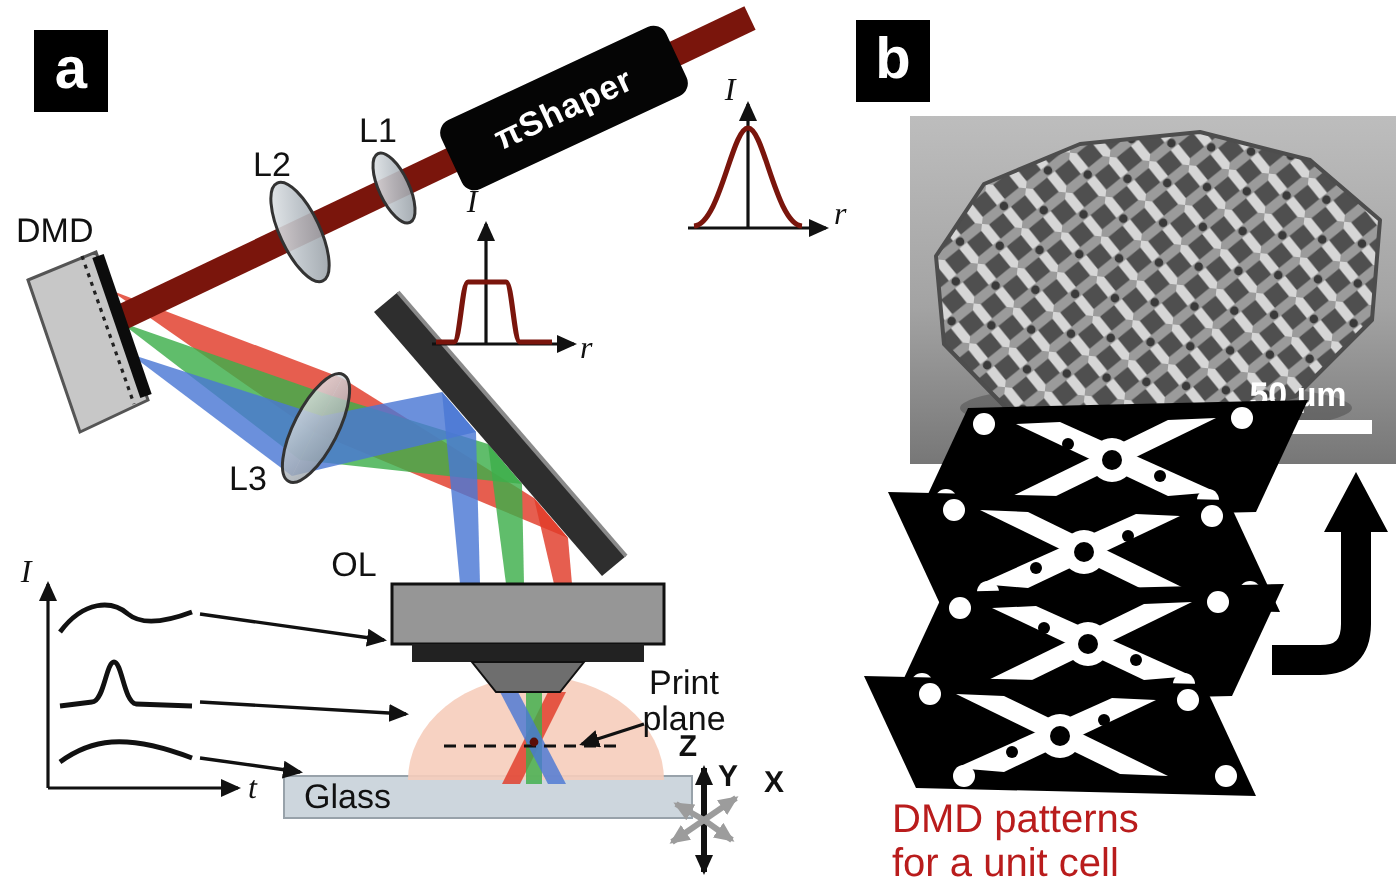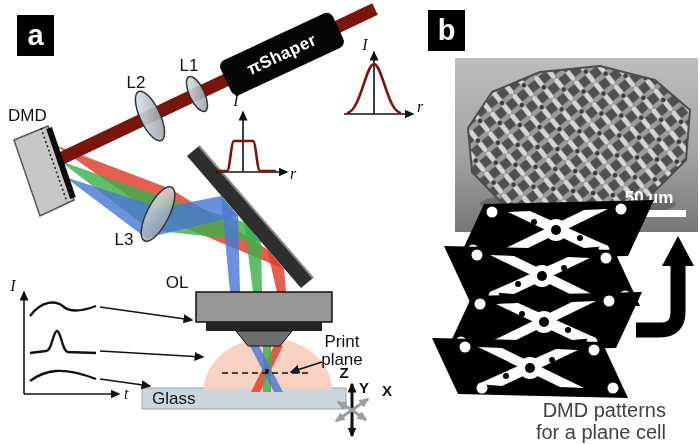--- a/index.html
+++ b/index.html
@@ -3,22 +3,22 @@
 <meta charset="utf-8">
 <style>
   html,body{margin:0;padding:0;background:#fff}
   #fig{position:relative;width:700px;height:444px;background:#fff;overflow:hidden;
        font-family:"Liberation Sans",sans-serif}
   #fig svg{position:absolute;left:0;top:0}
   .panel-letter{position:absolute;width:37px;height:41px;background:#000;color:#fff;
     font:700 29px "Liberation Sans",sans-serif;display:flex;align-items:center;justify-content:center}
   #pl-a{left:17px;top:15px}
   #pl-b{left:428px;top:10px}
-  #caption{position:absolute;left:446px;top:399px;width:220px;text-align:right;
-    font:400 20px/22px "Liberation Sans",sans-serif;color:#404040}
+  #caption{position:absolute;left:446px;top:399px;width:220px;text-align:left;
+    font:400 20px/22px "Liberation Sans",sans-serif;color:#b91c1c}
   text{font-family:"Liberation Sans",sans-serif;fill:#111}
   .lbl{font-size:17px}
   .axlbl{font-family:"Liberation Serif",serif;font-style:italic;font-size:16px}
   .xyz{font-size:15px;font-weight:700}
   .scale{font-size:17px;font-weight:700;fill:#fff}
   .pish{font-size:17px;font-weight:700;fill:#fff;letter-spacing:.5px}
 </style>
 </head>
 <body>
 
@@ -180,15 +180,15 @@
     <path d="M636 330 L660 330 Q678 330 678 312 L678 264" fill="none" stroke="#000" stroke-width="15"></path>
     <polygon points="662,266 694,266 678,236" fill="#000"></polygon>
   </g>
 </svg>
 
 <div class="panel-letter" id="pl-a">a</div>
 <div class="panel-letter" id="pl-b">b</div>
 
 <div id="caption">
   <div>DMD patterns</div>
-  <div>for a plane cell</div>
+  <div>for a unit cell</div>
 </div>
 </div>
 
 </body></html>

